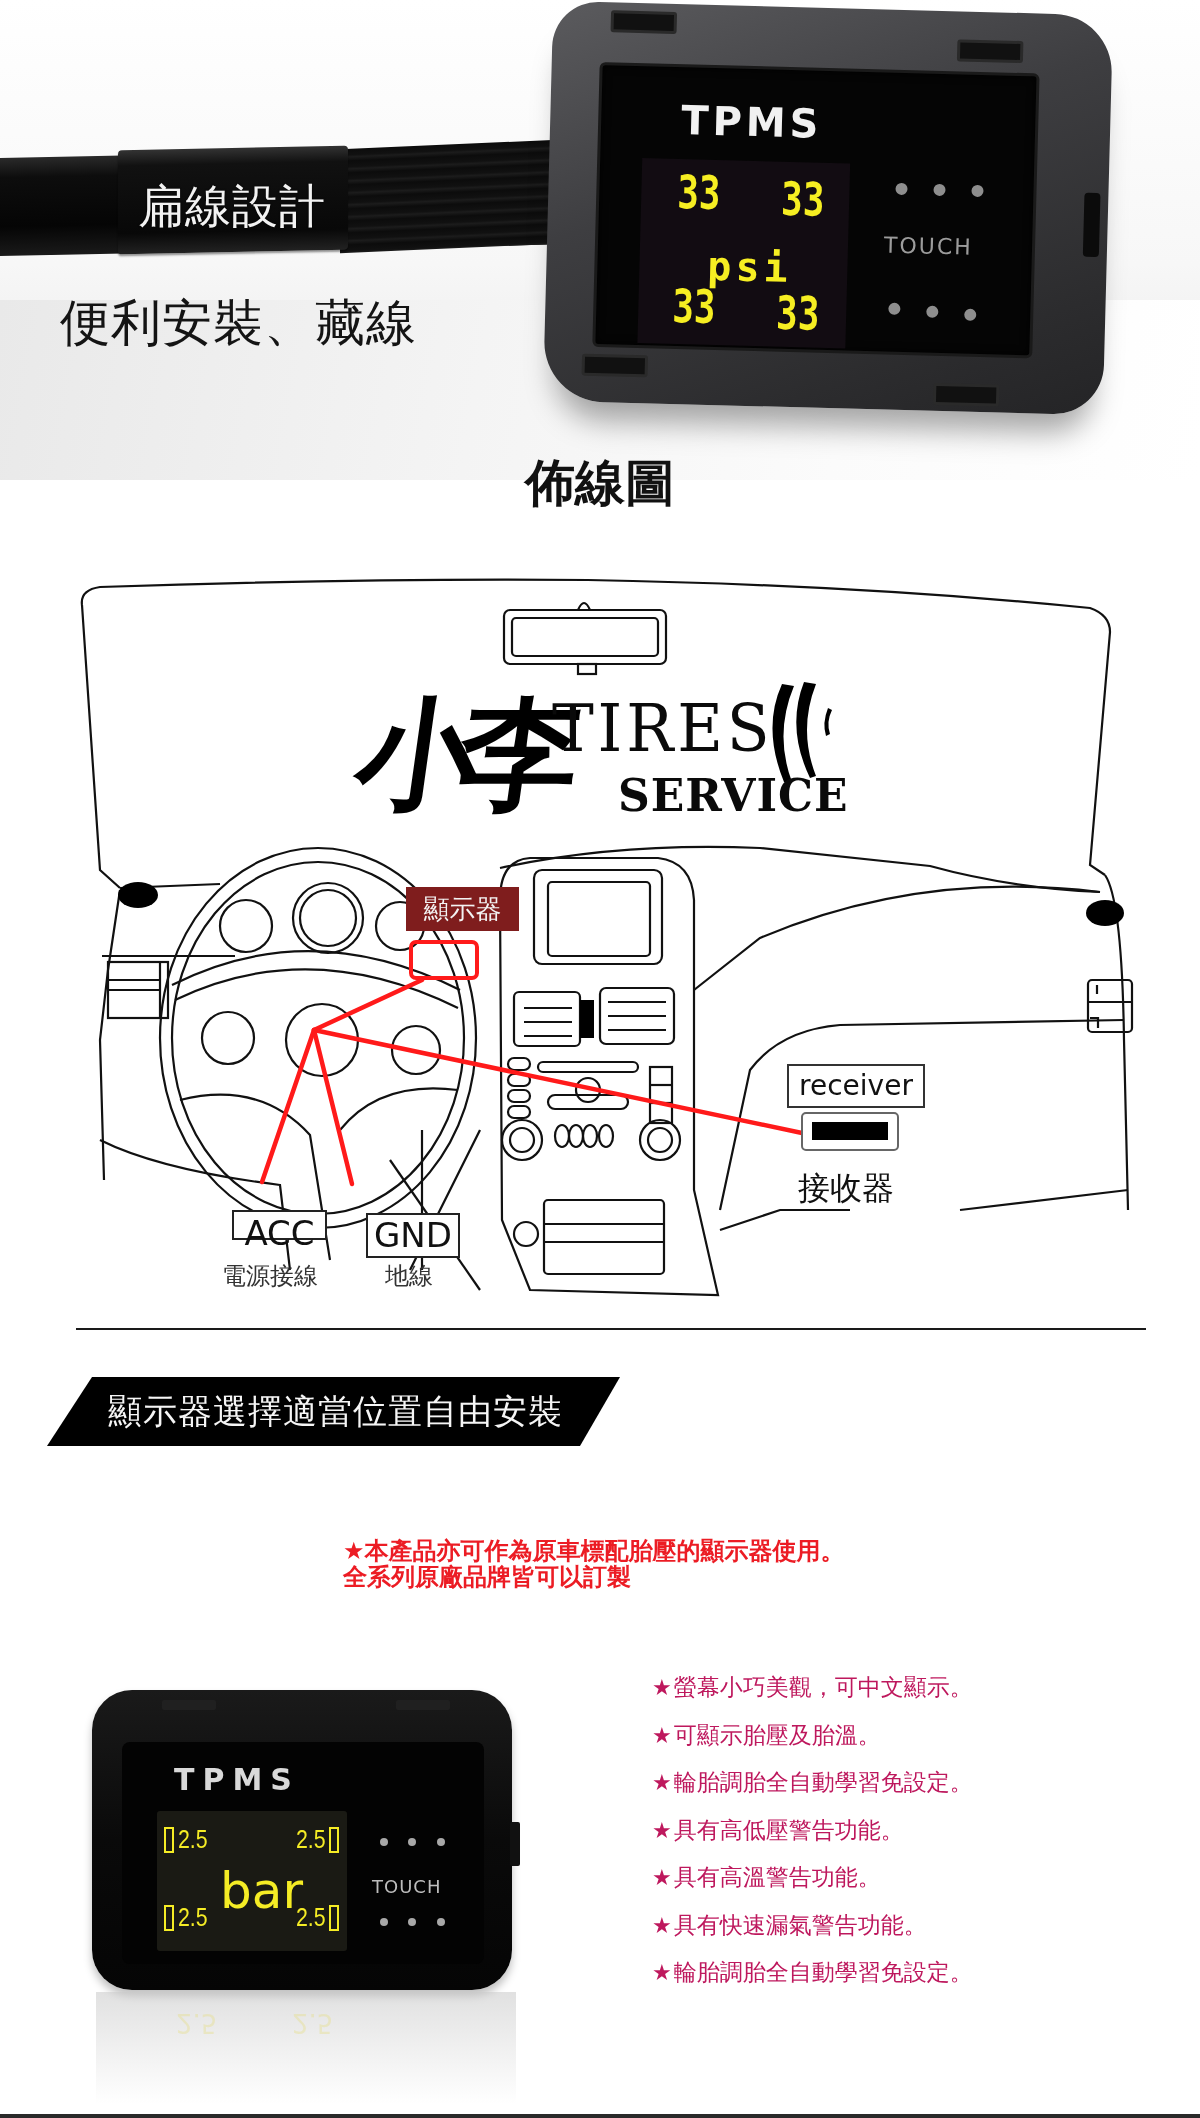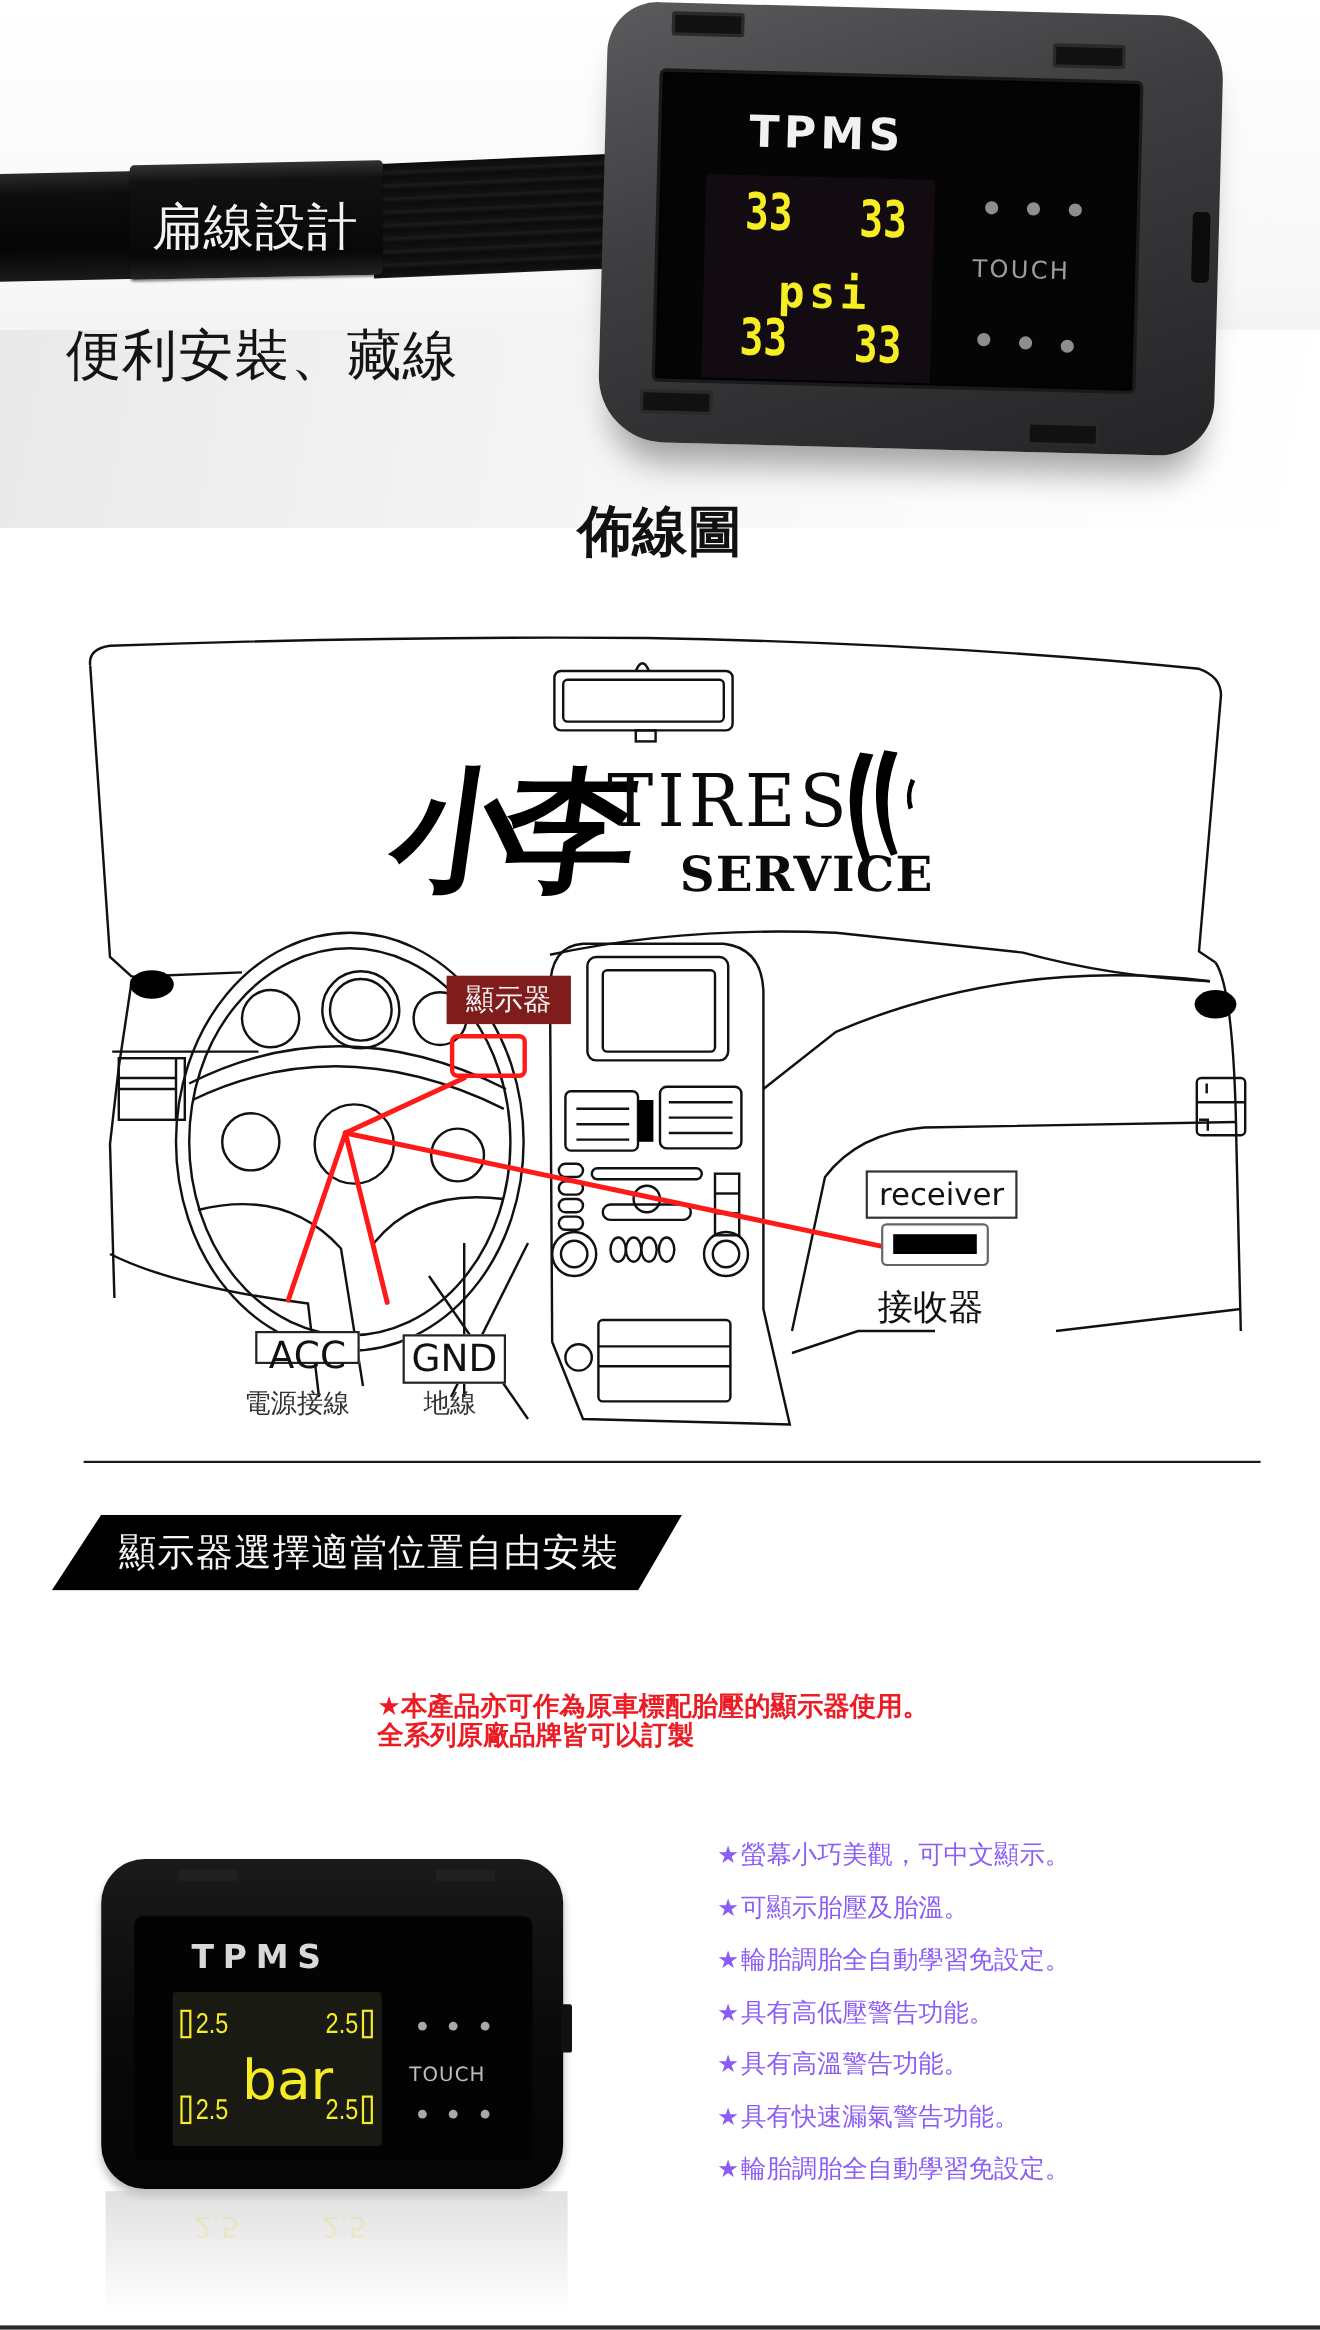--- a/index.html
+++ b/index.html
@@ -88,21 +88,21 @@
   .device2 .v { position: absolute; font-size: 26px; color: #f5ec25; font-family: "Liberation Sans Narrow", "Liberation Sans", sans-serif; transform: scaleX(0.82); transform-origin: left; }
   .device2 .bat { position: absolute; width: 10px; height: 26px; border: 2px solid #f5ec25; }
   .device2 .unit2 { position: absolute; left: 128px; top: 172px; font-size: 50px; color: #f5ec25; }
   .device2 .touch { position: absolute; left: 280px; top: 186px; font-size: 18px; color: #bdbdbd; letter-spacing: 1px; }
   .device2 .d { position: absolute; width: 8px; height: 8px; border-radius: 50%; background: #a8a8a8; }
   .reflection { position: absolute; left: 96px; top: 1992px; width: 420px; height: 112px;
     background: linear-gradient(180deg, rgba(200,200,200,.55), rgba(255,255,255,0)); }
   .reflection .ghost { position: absolute; top: 16px; font-size: 26px; color: rgba(230,220,120,.35); transform: scaleY(-1); }
 
   .features { position: absolute; left: 652px; top: 1672px; }
-  .features li { list-style: none; font-size: 23px; color: #8b5cf6; height: 47.5px; line-height: 30px; white-space: nowrap; }
+  .features li { list-style: none; font-size: 23px; color: #be185d; height: 47.5px; line-height: 30px; white-space: nowrap; }
   .features .star { font-size: 22px; margin-right: 2px; }
 
   .bottom-line { position: absolute; left: 0; top: 2114px; width: 1200px; height: 4px; background: #2a2a2a; }
 </style>
 </head>
 <body>
 
 <section class="hero">
   <div class="floor-shade"></div>
   <div class="cable"></div>

